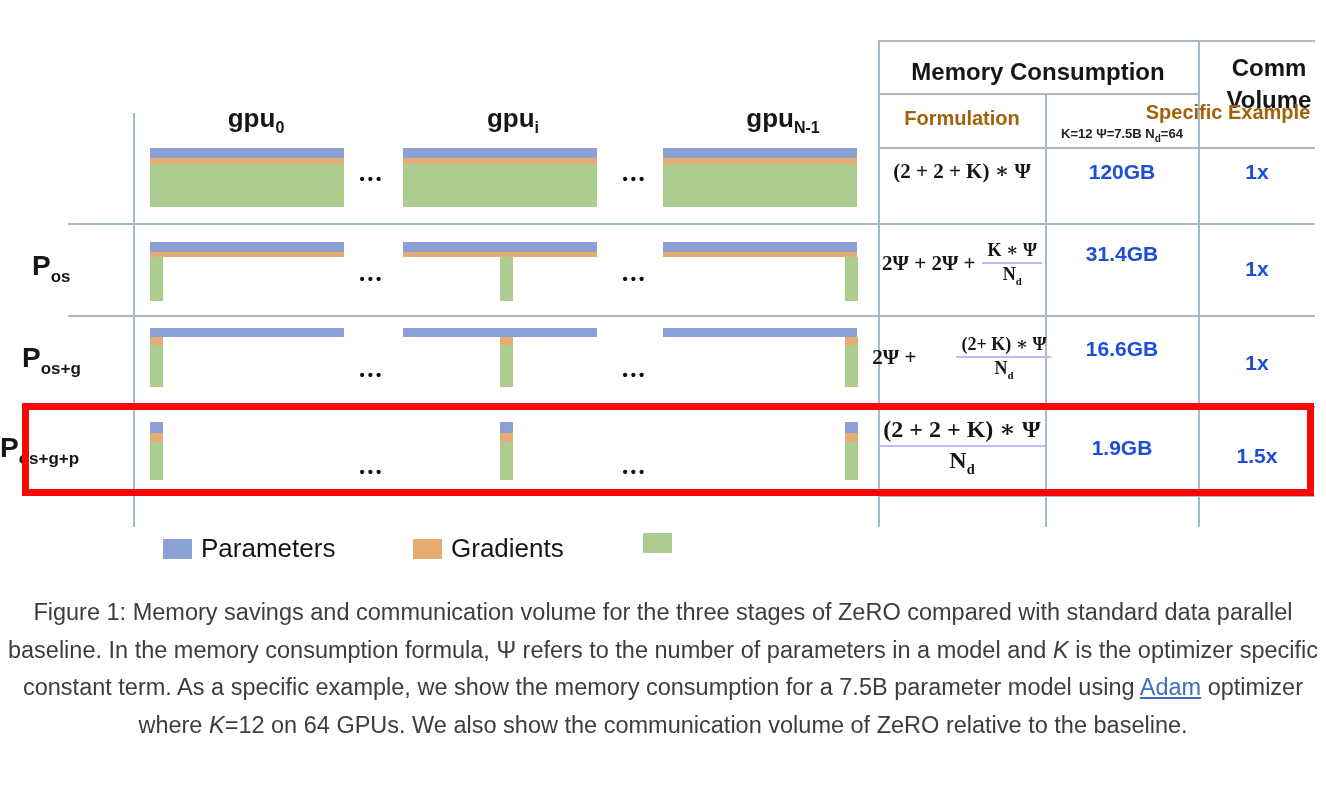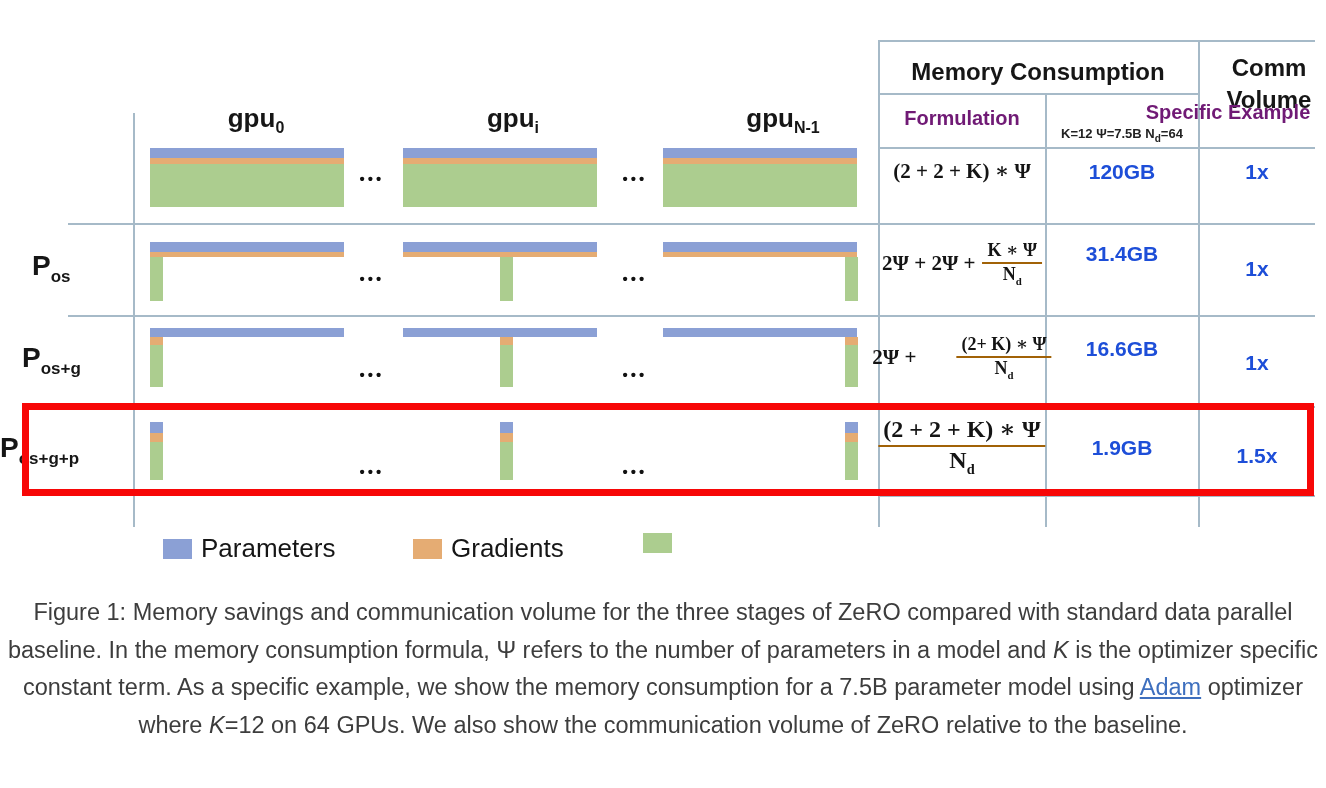--- a/index.html
+++ b/index.html
@@ -46,29 +46,29 @@
   
   .abs{position:absolute;}
   .ctr{transform:translateX(-50%);}
   .gpu-label{font-size:26px;font-weight:600;color:#161616;white-space:nowrap;}
   .gpu-label sub{font-size:16px;}
   .row-label{font-size:28px;font-weight:600;color:#161616;white-space:nowrap;}
   .row-label sub{font-size:17px;}
   .dots{font-size:15px;font-weight:700;letter-spacing:3px;color:#111;white-space:nowrap;}
 
   .th-big{font-size:24px;font-weight:700;color:#161616;white-space:nowrap;text-align:center;line-height:1.35;}
-  .th-sm{font-size:20px;font-weight:700;color:#701a75;white-space:nowrap;text-align:left;}
+  .th-sm{font-size:20px;font-weight:700;color:#a16207;white-space:nowrap;text-align:left;}
   .th-cond{font-size:13px;font-weight:700;color:#222;white-space:nowrap;}
   .th-cond sub{font-size:10px;}
   .val{font-size:21px;font-weight:700;color:#1d4ed8;white-space:nowrap;}
 
   .formula{font-family:"Liberation Serif","DejaVu Serif",serif;font-weight:600;color:#141414;
            font-size:21px;white-space:nowrap;display:inline-flex;align-items:center;gap:7px;}
   .formula .frac{display:inline-block;text-align:center;font-size:18px;line-height:1.15;}
-  .formula .frac .num{display:block;border-bottom:2px solid #a16207;padding:0 5px 1px;}
+  .formula .frac .num{display:block;border-bottom:2px solid #c4b5fd;padding:0 5px 1px;}
   .formula .frac .den{display:block;}
   .formula sub{font-size:0.6em;}
   .formula-lg{font-size:24px;}
   .formula-lg .frac{font-size:24px;}
 
   .legend-item{position:absolute;top:533px;display:flex;align-items:center;gap:9px;}
   .legend-swatch{width:29px;height:20px;display:inline-block;}
   .legend-label{font-size:26px;color:#161616;}
 
   #highlight-box{position:absolute;left:22px;top:403px;width:1292px;height:93px;

